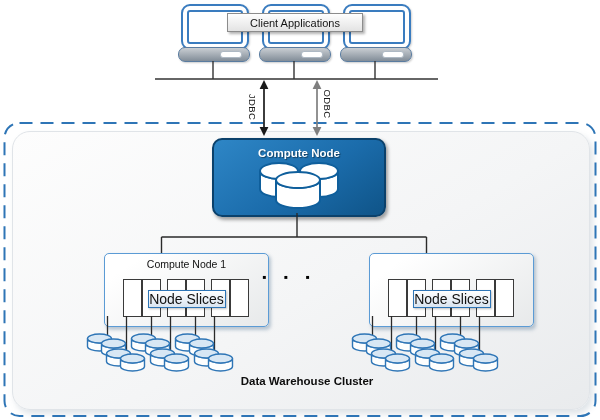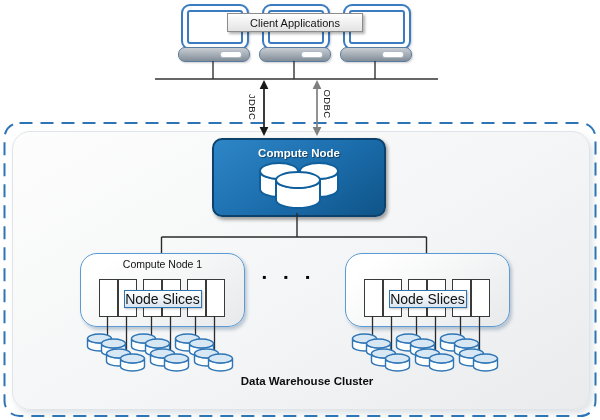--- a/index.html
+++ b/index.html
@@ -44,24 +44,24 @@
 
   
   .leader{position:absolute;left:212px;top:138px;width:170px;height:75px;border-radius:10px;z-index:2;
           background:linear-gradient(145deg,#2e86c6 0%,#1b6cab 55%,#0f5488 100%);
           border:2px solid #0b416b;box-shadow:2px 2.5px 3.5px rgba(0,0,0,0.35);}
   .leader-title{margin-top:7px;text-align:center;color:#fff;font-weight:bold;font-size:11.5px;
                 text-shadow:1px 1px 1px rgba(0,0,0,0.45);}
   .leader svg{position:absolute;left:0;top:0;}
 
   
-  .compute{position:absolute;top:253px;width:163px;height:72px;border-radius:17px;z-index:2;
+  .compute{position:absolute;top:253px;width:163px;height:72px;border-radius:5px;z-index:2;
            border:1.6px solid #5b9bd5;
            background:linear-gradient(145deg,#ffffff 15%,#e7e9ea 100%);
-           box-shadow:2px 2.5px 3.5px rgba(90,120,150,0.38);}
+           box-shadow:2px 2.5px 3.5px rgba(90,120,150,0.38);margin-left:24px;}
   .cn1{left:80px}.cnn{left:345px}
   .compute-title{text-align:center;font-size:10.5px;color:#111;margin-top:4px;}
   .n-italic{font-style:italic;font-family:"Liberation Serif", serif;font-size:11px;}
   .slice{position:absolute;top:25px;width:19px;height:38px;border:1px solid #3a3a3a;background:#fff;
          box-sizing:border-box;}
   .s1{left:18px}.s2{left:37px}.s3{left:62px}.s4{left:81px}.s5{left:106px}.s6{left:125px}
   .slices-label{position:absolute;top:36px;left:50%;transform:translateX(-50%);
                 width:76px;height:16px;background:linear-gradient(#ffffff,#d9e4f0);
                 border:1.5px solid #2e75b6;box-shadow:1px 1px 2px rgba(0,0,0,0.25);
                 display:flex;align-items:center;justify-content:center;font-size:14px;color:#111;}

